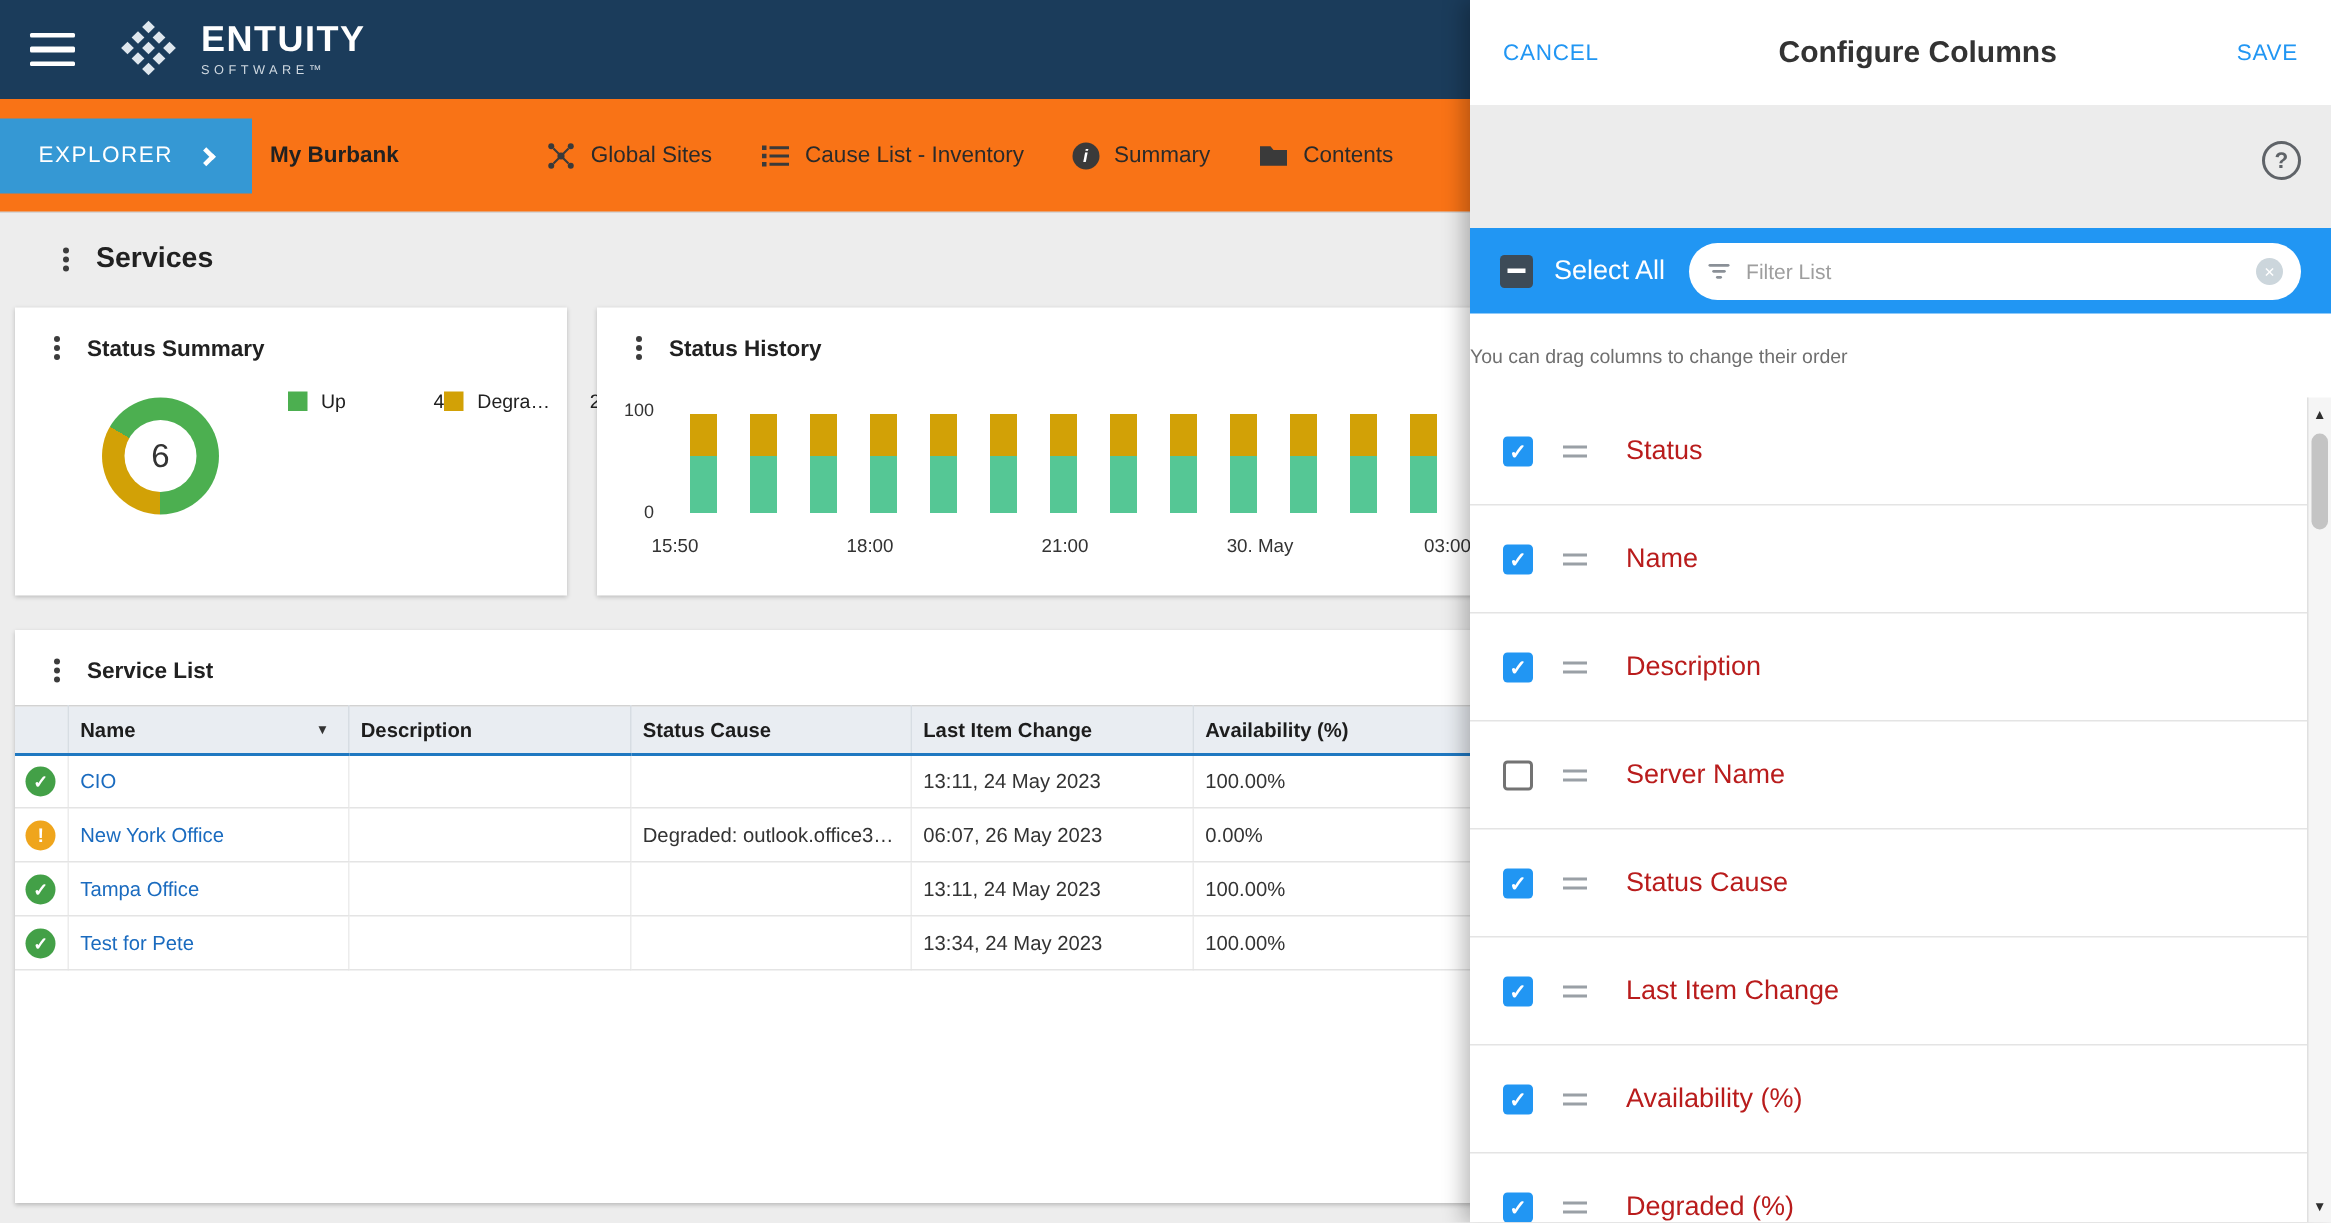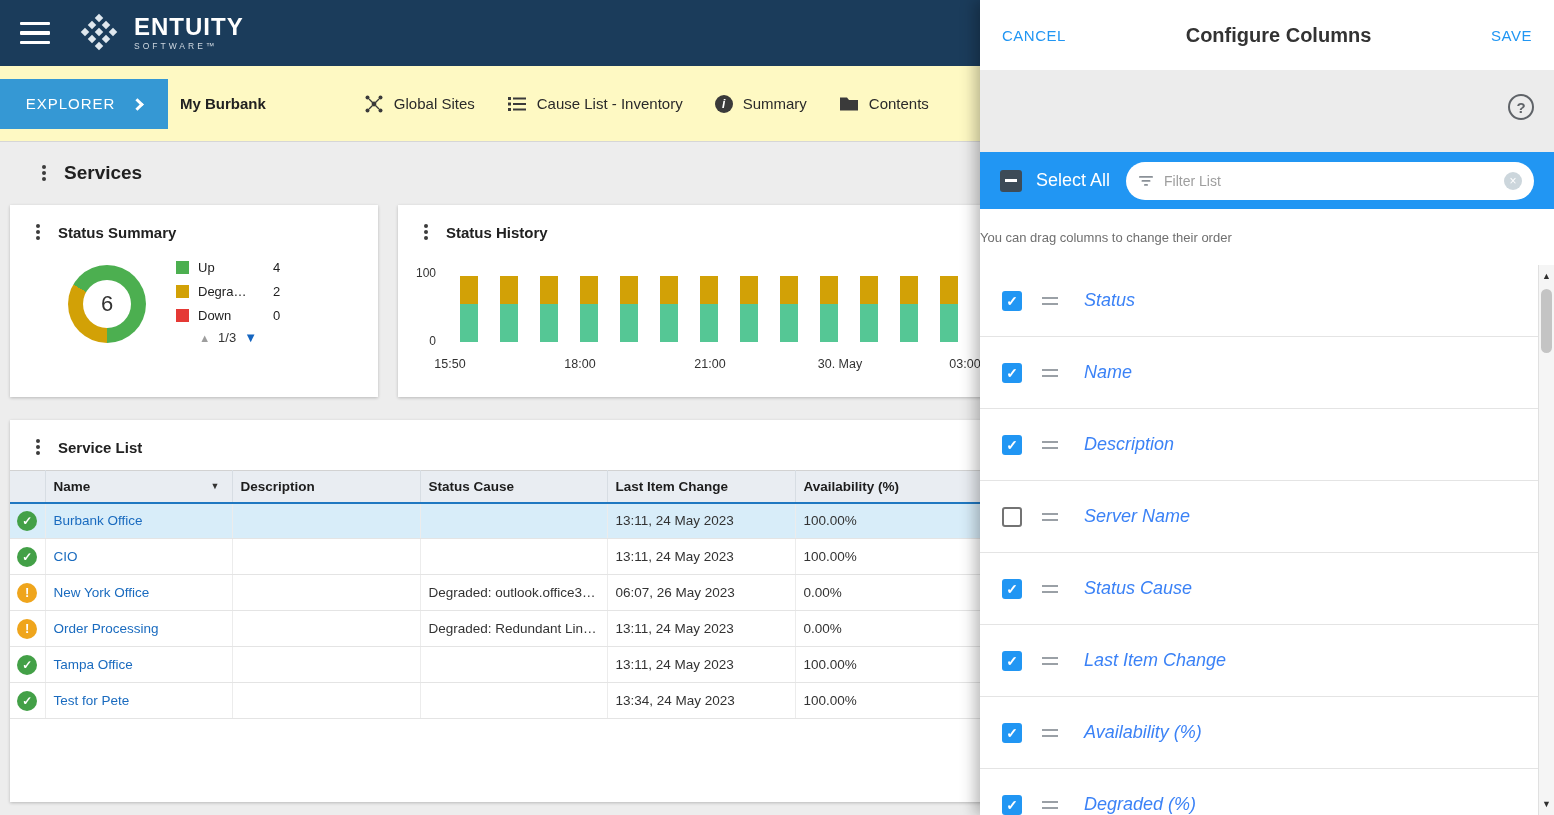--- a/index.html
+++ b/index.html
@@ -9,21 +9,21 @@
   
   .topbar { height:66px; background:#1b3c5b; display:flex; align-items:center; padding:0 20px; }
   .hamburger { width:30px; display:flex; flex-direction:column; gap:6px; cursor:pointer; }
   .hamburger span { height:3.5px; background:#fff; border-radius:1px; }
   .brand { display:flex; align-items:center; margin-left:26px; gap:12px; }
   .brand-text { display:flex; flex-direction:column; line-height:1; }
   .brand-name { color:#fff; font-size:24px; font-weight:bold; letter-spacing:1px; }
   .brand-sub { color:#cfd8e0; font-size:8.5px; letter-spacing:3px; margin-top:3px; }
 
   
-  .toolbar { height:76px; background:#fef9c3; display:flex; align-items:center; border-bottom:1px solid #d6d6d6; }
+  .toolbar { height:76px; background:#f97316; display:flex; align-items:center; border-bottom:1px solid #d6d6d6; }
   .explorer-btn { width:168px; height:50px; background:#3598d4; color:#fff; display:flex; align-items:center; justify-content:center; gap:18px; font-size:15px; letter-spacing:1px; cursor:pointer; flex:none; }
   .chev { width:9px; height:9px; border-top:3px solid #fff; border-right:3px solid #fff; transform:rotate(45deg); margin-top:1px; }
   .context-label { font-size:15px; font-weight:bold; color:#212121; margin-left:12px; }
   .tabs { display:flex; align-items:center; gap:32px; margin-left:98px; }
   .tab { display:flex; align-items:center; gap:10px; font-size:15px; font-weight:500; color:#2a2a2a; cursor:pointer; white-space:nowrap; }
   .info-circle { width:18px; height:18px; border-radius:50%; background:#3a3a3a; color:#fff; display:flex; align-items:center; justify-content:center; font-size:12px; font-weight:bold; font-style:italic; }
   .gear-wrap { margin-left:32px; display:flex; align-items:center; }
 
   
   .content { padding:18px 10px 0 10px; }
@@ -35,21 +35,21 @@
   .cards-row { display:flex; gap:20px; margin-top:19px; }
   .card { background:#fff; box-shadow:0 1px 3px rgba(0,0,0,.22); }
   .card-header { display:flex; align-items:center; gap:16px; padding:18px 16px 10px 24px; }
   .card-title { font-size:15px; font-weight:bold; color:#212121; }
 
   
   .status-summary-card { width:368px; height:192px; flex:none; }
   .summary-body { display:flex; padding:0 0 0 58px; }
   .donut { width:78px; height:78px; border-radius:50%; position:relative; margin-top:14px; flex:none; }
   .donut-hole { position:absolute; inset:15px; background:#fff; border-radius:50%; display:flex; align-items:center; justify-content:center; font-size:22px; color:#333; }
-  .legend { margin-left:30px; margin-top:4px; display:flex; flex-direction:column;align-items:center; }
+  .legend { margin-left:46px; margin-top:4px; display:flex; flex-direction:row; }
   .legend-row { display:flex; align-items:center; gap:9px; height:24px; font-size:13px; color:#212121; }
   .legend-swatch { width:13px; height:13px; flex:none; }
   .legend-label { width:66px; }
   .pager { display:flex; align-items:center; gap:8px; margin-top:3px; font-size:13px; color:#333; }
   .pager-up { color:#9e9e9e; font-size:11px; cursor:pointer; }
   .pager-down { color:#1565c0; font-size:13px; cursor:pointer; }
 
   
   .status-history-card { flex:1; height:192px; min-width:0; overflow:hidden; }
   .chart { position:relative; height:140px; }
@@ -99,21 +99,21 @@
   .clear-icon::after { content:"\00D7"; }
   .panel-hint { height:56px; display:flex; align-items:center; font-size:13px; color:#6f6f6f; flex:none; }
   .panel-list { flex:1; overflow:hidden; }
   .panel-item { height:72px; display:flex; align-items:center; padding-left:22px; border-bottom:1px solid #e4e4e4; }
   .item-checkbox { width:20px; height:20px; border-radius:3px; flex:none; display:flex; align-items:center; justify-content:center; cursor:pointer; }
   .item-checkbox.checked { background:#2196f3; color:#fff; font-size:14px; font-weight:bold; }
   .item-checkbox.checked::after { content:"\2713"; }
   .item-checkbox.unchecked { background:#fff; border:2px solid #737373; }
   .drag-handle { margin-left:20px; display:flex; flex-direction:column; gap:4px; cursor:grab; }
   .drag-handle span { width:16px; height:2px; background:#9aa0a6; }
-  .item-label { margin-left:26px; font-size:18px; color:#3b82f6;font-style:italic; }
+  .item-label { margin-left:26px; font-size:18px; color:#b91c1c; }
   .panel-scrollbar { position:absolute; right:0; top:265px; bottom:0; width:16px; background:#f5f5f5; border-left:1px solid #e0e0e0; }
   .scroll-arrow { position:absolute; left:0; width:15px; text-align:center; font-size:9px; color:#2f2f2f; cursor:pointer; }
   .scroll-arrow.up { top:6px; }
   .scroll-arrow.down { bottom:6px; }
   .scroll-thumb { position:absolute; top:24px; left:2px; width:11px; height:64px; background:#c4c4c4; border-radius:6px; cursor:pointer; }
 </style>
 </head>
 <body>
 
 <header class="topbar">
@@ -365,50 +365,34 @@
               <span class="sort-arrow">▼</span>
             </span>
           </th>
           <th>Description</th>
           <th>Status Cause</th>
           <th>Last Item Change</th>
           <th>Availability (%)</th>
         </tr>
       </thead>
       <tbody>
-        <tr class="selected">
-          <td class="status-cell"><span class="status-icon status-up"></span></td>
-          <td><span class="link">Burbank Office</span></td>
-          <td></td>
-          <td></td>
-          <td>13:11, 24 May 2023</td>
-          <td>100.00%</td>
-        </tr>
         <tr>
           <td class="status-cell"><span class="status-icon status-up"></span></td>
           <td><span class="link">CIO</span></td>
           <td></td>
           <td></td>
           <td>13:11, 24 May 2023</td>
           <td>100.00%</td>
         </tr>
         <tr>
           <td class="status-cell"><span class="status-icon status-degraded"></span></td>
           <td><span class="link">New York Office</span></td>
           <td></td>
           <td>Degraded: outlook.office3…</td>
           <td>06:07, 26 May 2023</td>
-          <td>0.00%</td>
-        </tr>
-        <tr>
-          <td class="status-cell"><span class="status-icon status-degraded"></span></td>
-          <td><span class="link">Order Processing</span></td>
-          <td></td>
-          <td>Degraded: Redundant Lin…</td>
-          <td>13:11, 24 May 2023</td>
           <td>0.00%</td>
         </tr>
         <tr>
           <td class="status-cell"><span class="status-icon status-up"></span></td>
           <td><span class="link">Tampa Office</span></td>
           <td></td>
           <td></td>
           <td>13:11, 24 May 2023</td>
           <td>100.00%</td>
         </tr>

